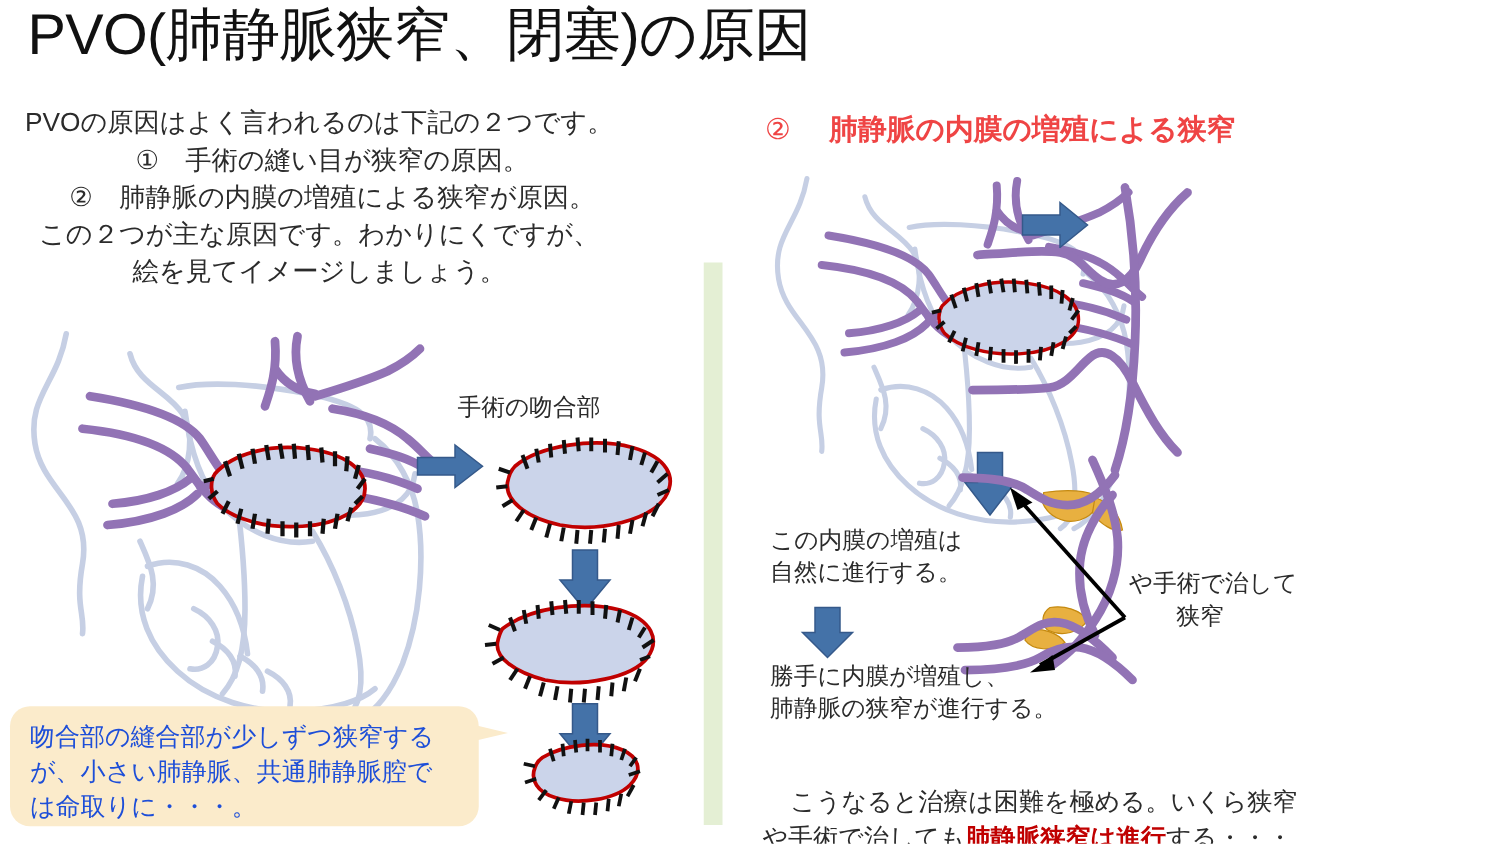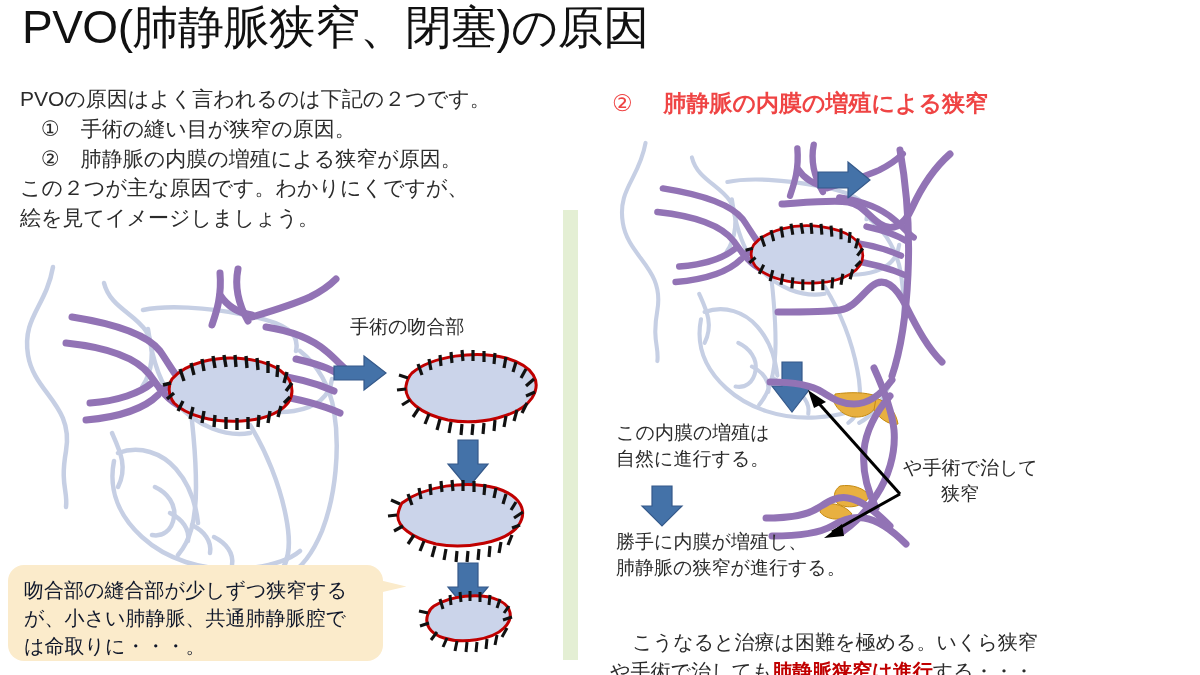--- a/index.html
+++ b/index.html
@@ -19,20 +19,21 @@
     position:absolute;left:22px;top:2px;
     font-size:46px;line-height:1.12;
     font-weight:400;color:#111;
     letter-spacing:-0.5px;
     white-space:nowrap;
   }
   .intro{
     position:absolute;left:20px;top:84px;
     font-size:21px;line-height:1.42;color:#2b2b2b;
     white-space:pre;
+    text-align:center;
   }
   .sec-head{
     position:absolute;
     font-size:23px;font-weight:700;color:#ef4444;
     white-space:nowrap;
   }
   .sec-head .num{font-weight:400;}
   .sec1{left:6px;top:230px;}
   .sec2{left:612px;top:88px;}
 
@@ -48,21 +49,21 @@
   }
   .em-red{color:#C00000;font-weight:700;}
 
   
   .bubble{
     position:absolute;left:8px;top:565px;width:375px;height:96px;
     background:#FBEBCB;border-radius:16px;
   }
   .bubble-txt{
     position:absolute;left:16px;top:11px;width:350px;
-    font-size:20px;line-height:1.40;color:#0f172a;
+    font-size:20px;line-height:1.40;color:#1d4ed8;
     white-space:pre;
   }
   .bubble-tail{
     position:absolute;left:360px;top:578px;
     width:0;height:0;
     border-top:6px solid transparent;
     border-bottom:16px solid transparent;
     border-left:46px solid #FBEBCB;
     transform:rotate(6deg);
   }
@@ -167,21 +168,21 @@
         <line x1="215" y1="160" x2="214" y2="172"></line>
         <line x1="204" y1="156" x2="202" y2="168"></line>
         <line x1="193" y1="152" x2="190" y2="164"></line>
         <line x1="183" y1="146" x2="178" y2="156"></line>
         <line x1="174" y1="138" x2="167" y2="144"></line>
         <line x1="171" y1="128" x2="163" y2="130"></line>
       </g>
     </g>
   </svg>
 
-  <div class="anno" style="left:350px;top:314px;">手術の吻合部</div>
+  <div class="anno" style="left:366px;top:314px;">手術の吻合部</div>
 
   <svg class="sv" style="left:330px;top:348px;" width="240" height="306" viewBox="0 0 240 306">
 
     <g>
       <path d="M4,18 L34,18 L34,8 L56,25 L34,42 L34,32 L4,32 Z" fill="#4472A8" stroke="#35598A" stroke-width="1.2"></path>
     </g>
 
     <g>
       <path d="M82,25 C102,8 146,2 176,10 C204,18 212,34 202,50
                C190,68 150,78 118,72 C90,66 74,52 76,38 C77,32 79,28 82,25 Z" fill="#CBD4EA" stroke="#C00000" stroke-width="3"></path>

